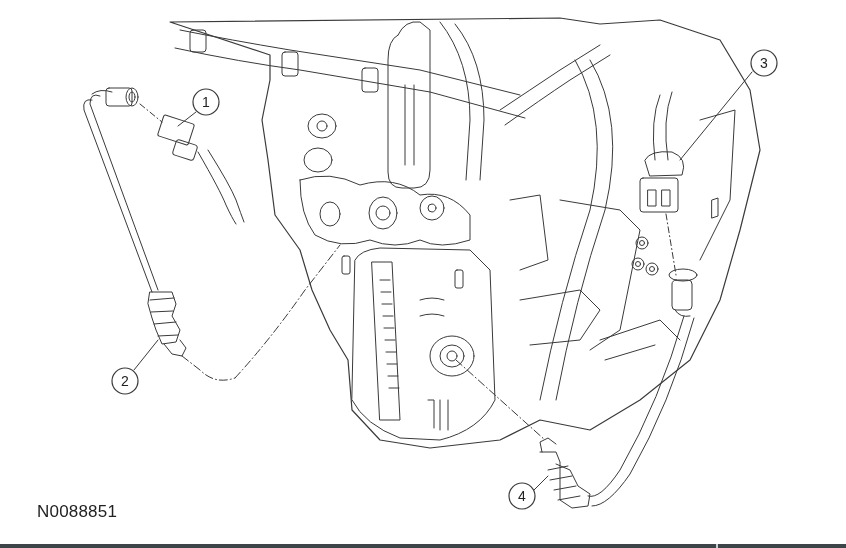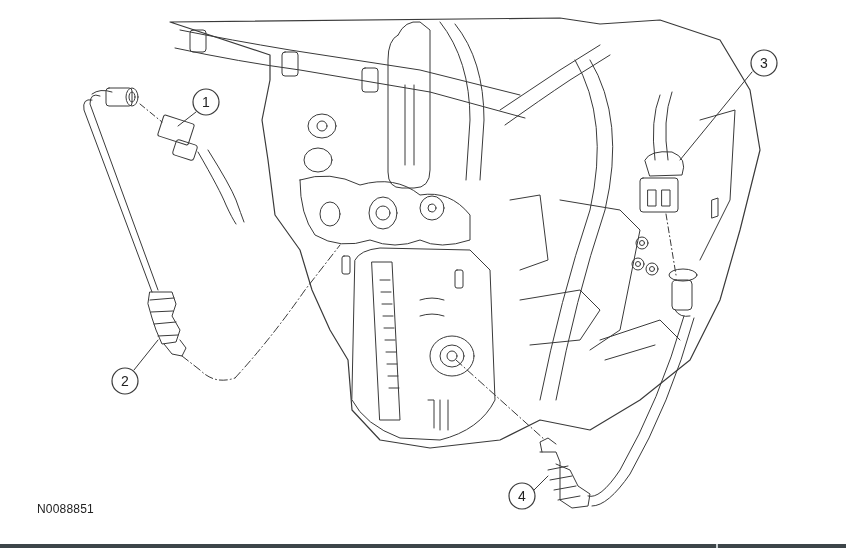--- a/index.html
+++ b/index.html
@@ -1,19 +1,19 @@
 <!DOCTYPE html>
 <html><head>
 <meta charset="utf-8">
 <style>
   html,body{margin:0;padding:0;background:#ffffff;}
   body{width:846px;height:548px;position:relative;overflow:hidden;font-family:"Liberation Sans",sans-serif;}
   #figure{position:absolute;left:0;top:0;width:846px;height:548px;}
   .callout-label{font-family:"Liberation Sans",sans-serif;font-size:14px;fill:#222;text-anchor:middle;dominant-baseline:central;}
-  #figure-id{position:absolute;left:37px;top:502px;font-size:12px;color:#222;letter-spacing:0.2px;}
+  #figure-id{position:absolute;left:37px;top:502px;font-size:17px;color:#222;letter-spacing:0.2px;}
   #bottom-bar{position:absolute;left:0;top:544px;width:846px;height:4px;background:#3d4549;}
   #bottom-bar-gap{position:absolute;left:716px;top:544px;width:2px;height:4px;background:#c9cfd2;}
 </style>
 </head>
 <body>
 
 <svg id="figure" viewBox="0 0 846 548" xmlns="http://www.w3.org/2000/svg">
   <g fill="none" stroke="#3a3a3a" stroke-width="1" stroke-linecap="round" stroke-linejoin="round">
 
     <g>

